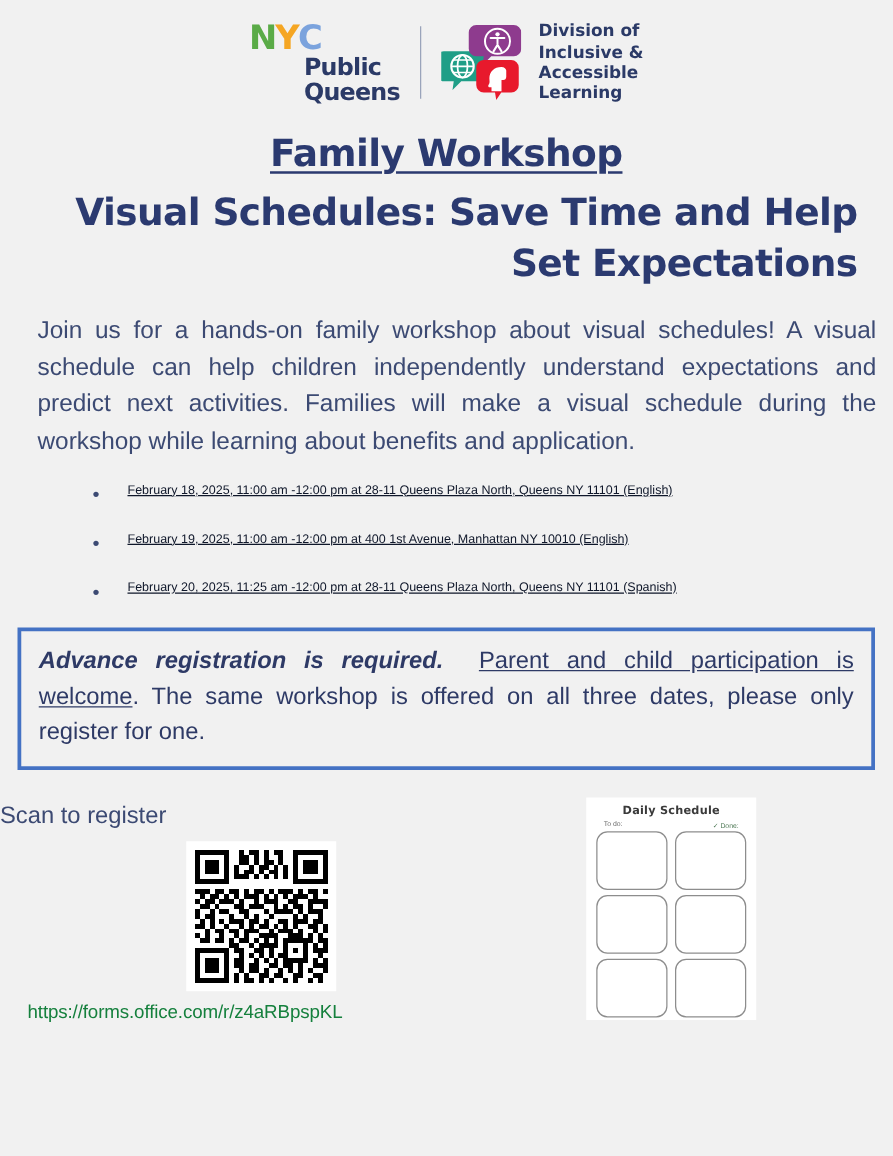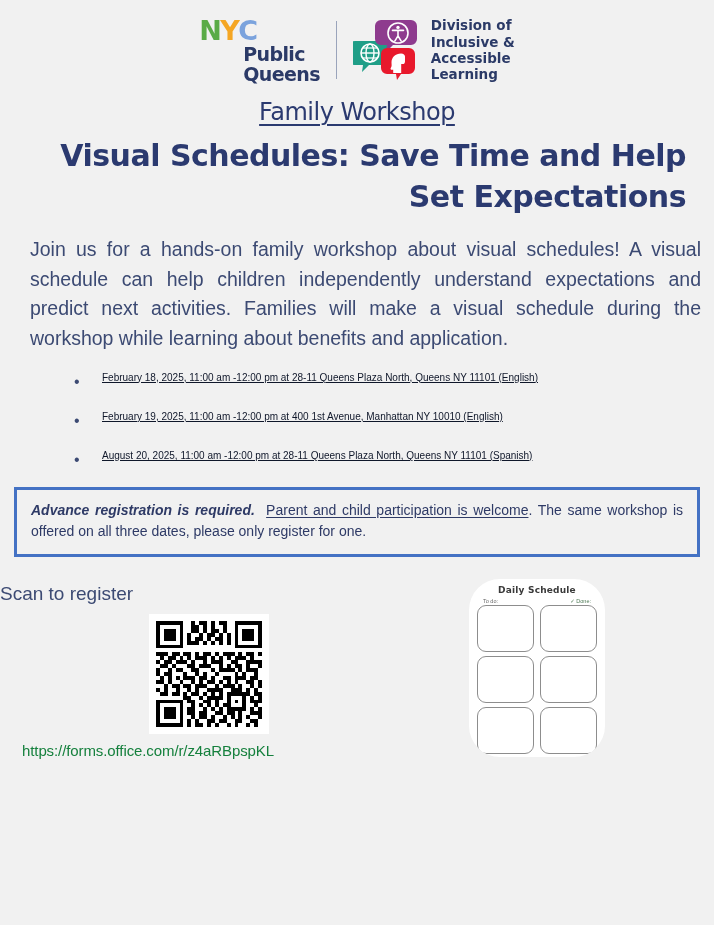--- a/index.html
+++ b/index.html
@@ -76,25 +76,25 @@
     font-size: 13.5px;
     line-height: 1.22;
     color: #2b3a67;
     margin-left: 4px;
   }
 
   
   .title-1 {
     text-align: center;
     font-family: "DejaVu Sans", sans-serif;
-    font-weight: normal;
-    font-size: 24px;
+    font-weight: bold;
+    font-size: 30px;
     color: #2b3a70;
     letter-spacing: -0.5px;
-    margin: 12px 0 0 0;
+    margin: 20px 0 0 0;
   }
   .title-1 span {
     text-decoration: underline;
     text-underline-offset: 4px;
     text-decoration-thickness: 2px;
   }
   .title-2 {
     text-align: right;
     font-family: "DejaVu Sans", sans-serif;
     font-weight: bold;
@@ -144,21 +144,21 @@
 
   
   .callout {
     margin: 6px 14px 0 14px;
     border: 3px solid #4472c4;
     background: #f1f1f1;
     padding: 10px 14px 12px 14px;
     box-sizing: border-box;
   }
   .callout-text {
-    font-size: 14px;
+    font-size: 19px;
     line-height: 1.5;
     color: #2e3a66;
     text-align: justify;
     text-justify: inter-word;
   }
   .callout-text .bolditalic {
     font-weight: bold;
     font-style: italic;
   }
   .callout-text .underline {
@@ -205,21 +205,20 @@
   .schedule-card {
     position: absolute;
     left: 469px;
     top: 10px;
     width: 136px;
     height: 178px;
     background: #ffffff;
     box-sizing: border-box;
     padding: 6px 8px 0 8px;
     overflow: hidden;
-    border-radius: 31px;
   }
   .schedule-title {
     text-align: center;
     font-family: "DejaVu Sans", sans-serif;
     font-weight: bold;
     font-size: 9px;
     color: #3a3a3a;
     letter-spacing: 0.2px;
     margin-bottom: 3px;
   }
@@ -308,21 +307,21 @@
     <div class="bullet-row">
       <div class="bullet-dot">•</div>
       <div class="bullet-text">February 18, 2025, 11:00 am -12:00 pm at 28-11 Queens Plaza North, Queens NY 11101 (English)</div>
     </div>
     <div class="bullet-row">
       <div class="bullet-dot">•</div>
       <div class="bullet-text">February 19, 2025,  11:00 am -12:00 pm at 400 1st Avenue, Manhattan NY 10010 (English)</div>
     </div>
     <div class="bullet-row">
       <div class="bullet-dot">•</div>
-      <div class="bullet-text">August 20, 2025, 11:00 am -12:00 pm at 28-11 Queens Plaza North, Queens NY 11101 (Spanish)</div>
+      <div class="bullet-text">February 20, 2025, 11:25 am -12:00 pm at 28-11 Queens Plaza North, Queens NY 11101 (Spanish)</div>
     </div>
   </div>
 
   <div class="callout">
     <div class="callout-text"><span class="bolditalic">Advance registration is required.</span>&nbsp; <span class="underline">Parent and child participation is welcome</span><span>. The same workshop is offered on all three dates, please only register for one.</span></div>
   </div>
 
   <div class="bottom">
 
     <div class="scan-label">Scan to register</div>

